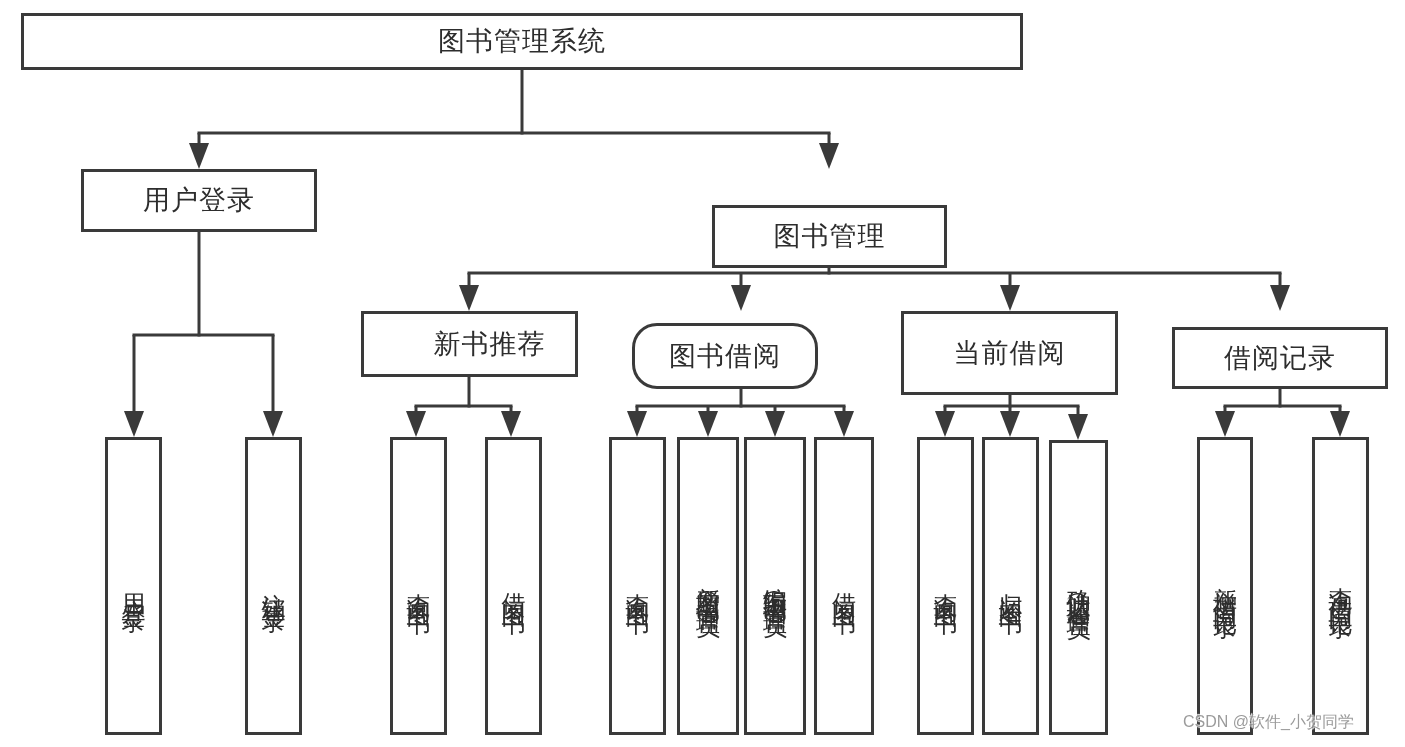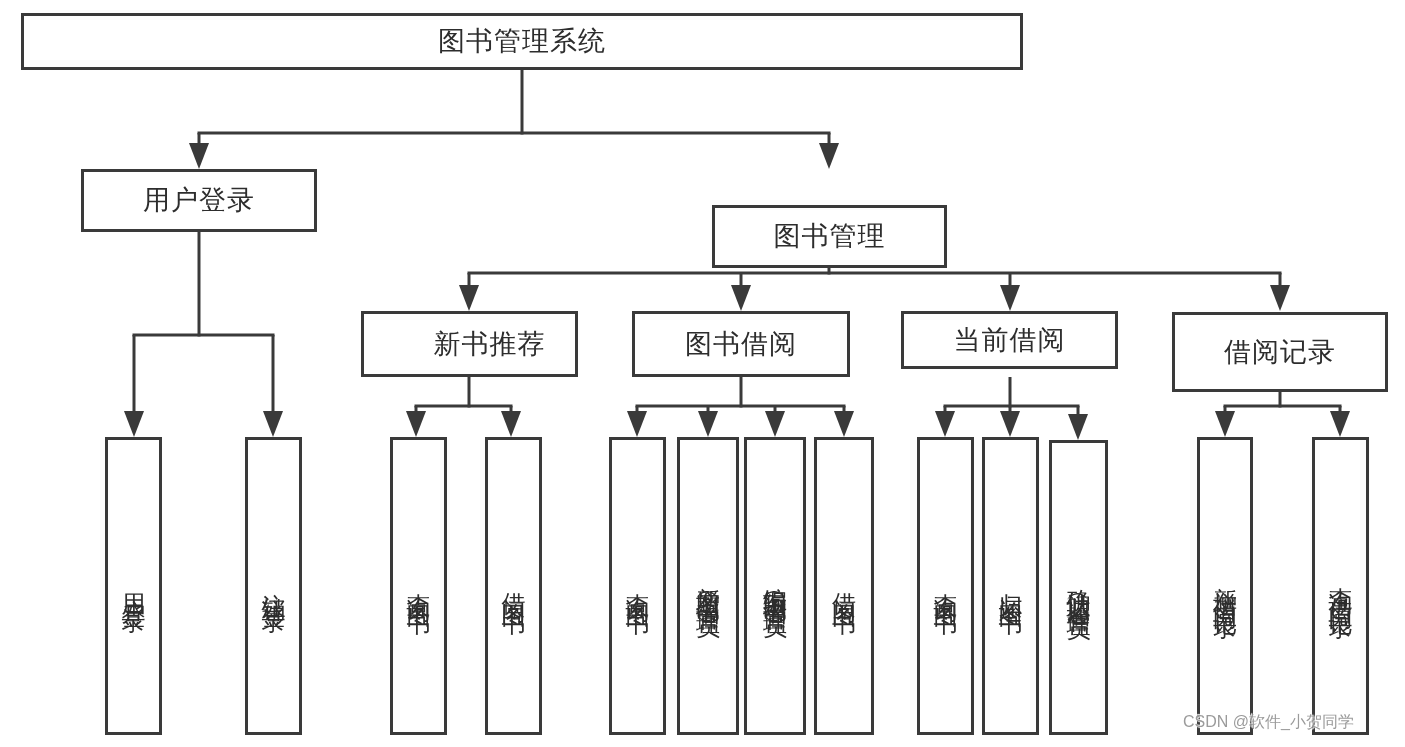--- a/index.html
+++ b/index.html
@@ -153,27 +153,27 @@
   <div class="box" style="left:81px; top:169px; width:236px; height:63px;">
     <span class="h-label">用户登录</span>
   </div>
   <div class="box" style="left:712px; top:169px; width:235px; height:63px;margin-top:36px;">
     <span class="h-label">图书管理</span>
   </div>
 
   <div class="box" style="left:361px; top:311px; width:217px; height:66px;padding-left:40px;">
     <span class="h-label">新书推荐</span>
   </div>
-  <div class="box" style="left:632px; top:311px; width:218px; height:66px;">
+  <div class="box" style="left:632px; top:323px; width:186px; height:66px;border-radius:25px;">
     <span class="h-label">图书借阅</span>
   </div>
-  <div class="box" style="left:901px; top:311px; width:217px; height:58px;">
+  <div class="box" style="left:901px; top:311px; width:217px; height:84px;">
     <span class="h-label">当前借阅</span>
   </div>
-  <div class="box" style="left:1172px; top:312px; width:216px; height:80px;">
+  <div class="box" style="left:1172px; top:327px; width:216px; height:62px;">
     <span class="h-label">借阅记录</span>
   </div>
 
   <div class="box" style="left:105px; top:437px; width:57px; height:298px;">
     <span class="v-label">用户登录</span>
   </div>
   <div class="box" style="left:245px; top:437px; width:57px; height:298px;">
     <span class="v-label">注销登录</span>
   </div>
 

